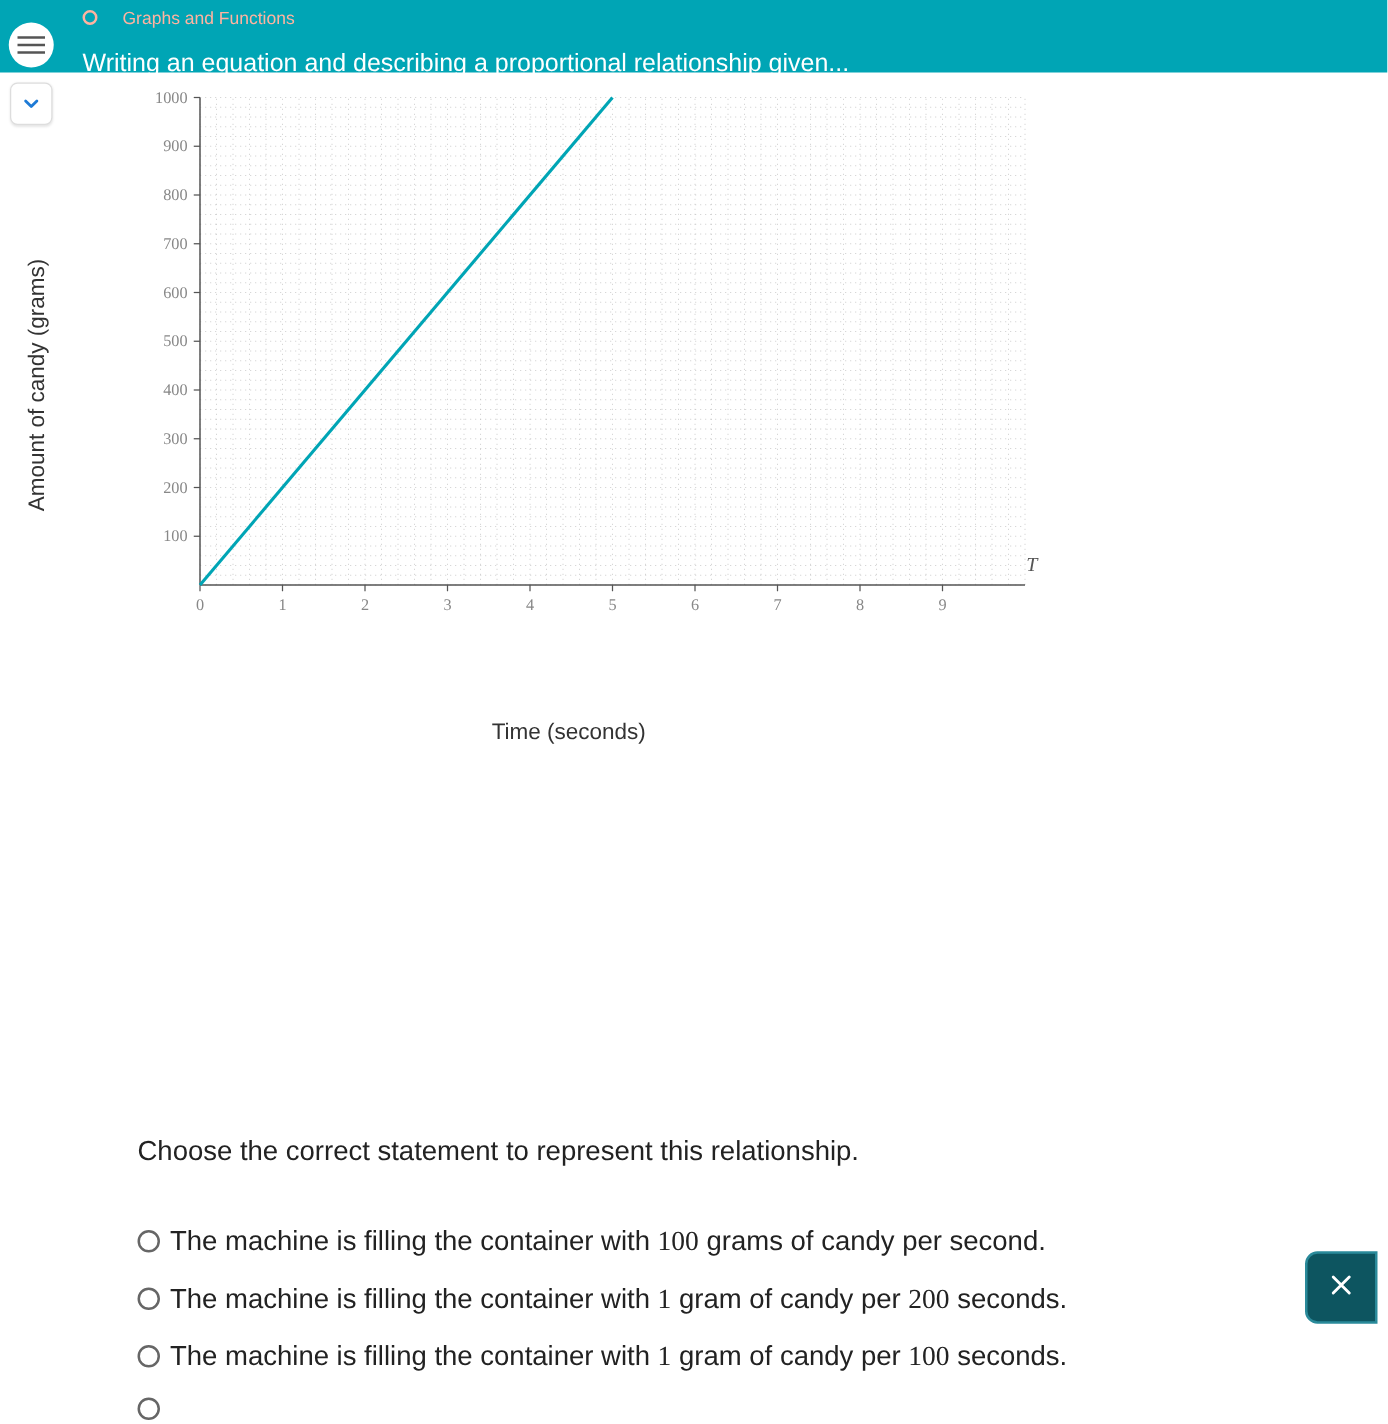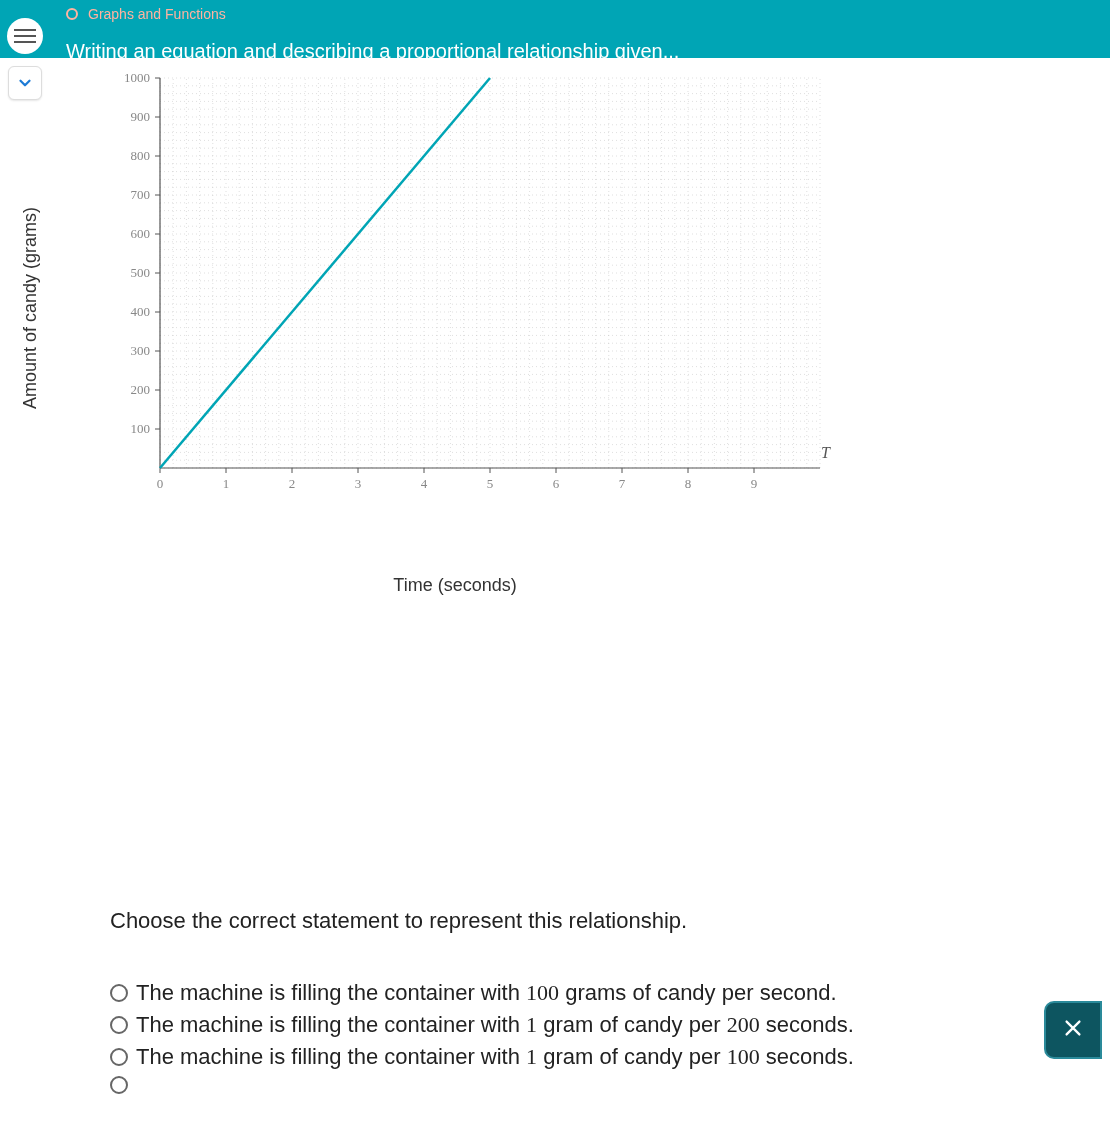--- a/index.html
+++ b/index.html
@@ -49,21 +49,21 @@
     }
     .header-text {
       padding-left: 16px;
       padding-top: 2px;
     }
     .breadcrumb {
       font-size: 14px;
       color: #ffb3a0;
       display: flex;
       align-items: center;
-      gap: 10px;
+      gap: 20px;
     }
     .breadcrumb-circle {
       width: 12px;
       height: 12px;
       border: 2px solid #ffb3a0;
       border-radius: 50%;
     }
     .page-title {
       font-size: 20px;
       color: #fff;
@@ -140,21 +140,21 @@
       right: 80px;
     }
     .prompt {
       font-size: 22px;
       color: #222;
       margin-bottom: 46px;
     }
     .options {
       display: flex;
       flex-direction: column;
-      gap: 6px;
+      gap: 20px;
     }
     .option {
       display: flex;
       align-items: center;
       gap: 8px;
       font-size: 22px;
       color: #222;
     }
     .radio {
       width: 18px;

